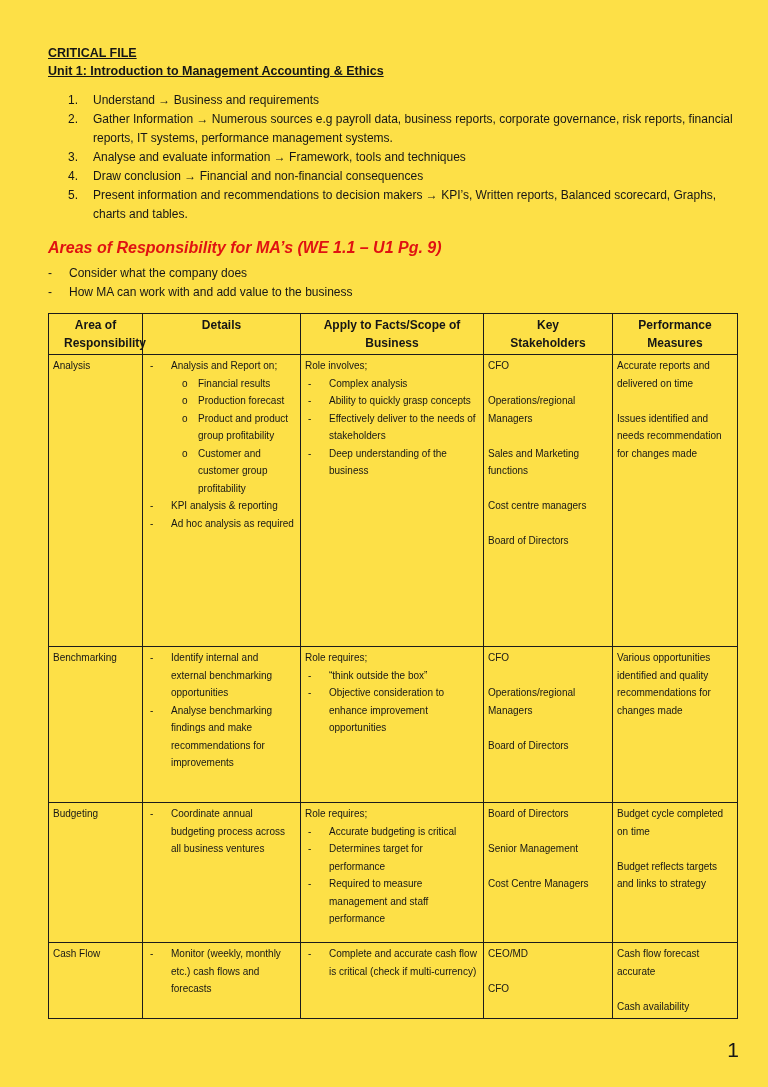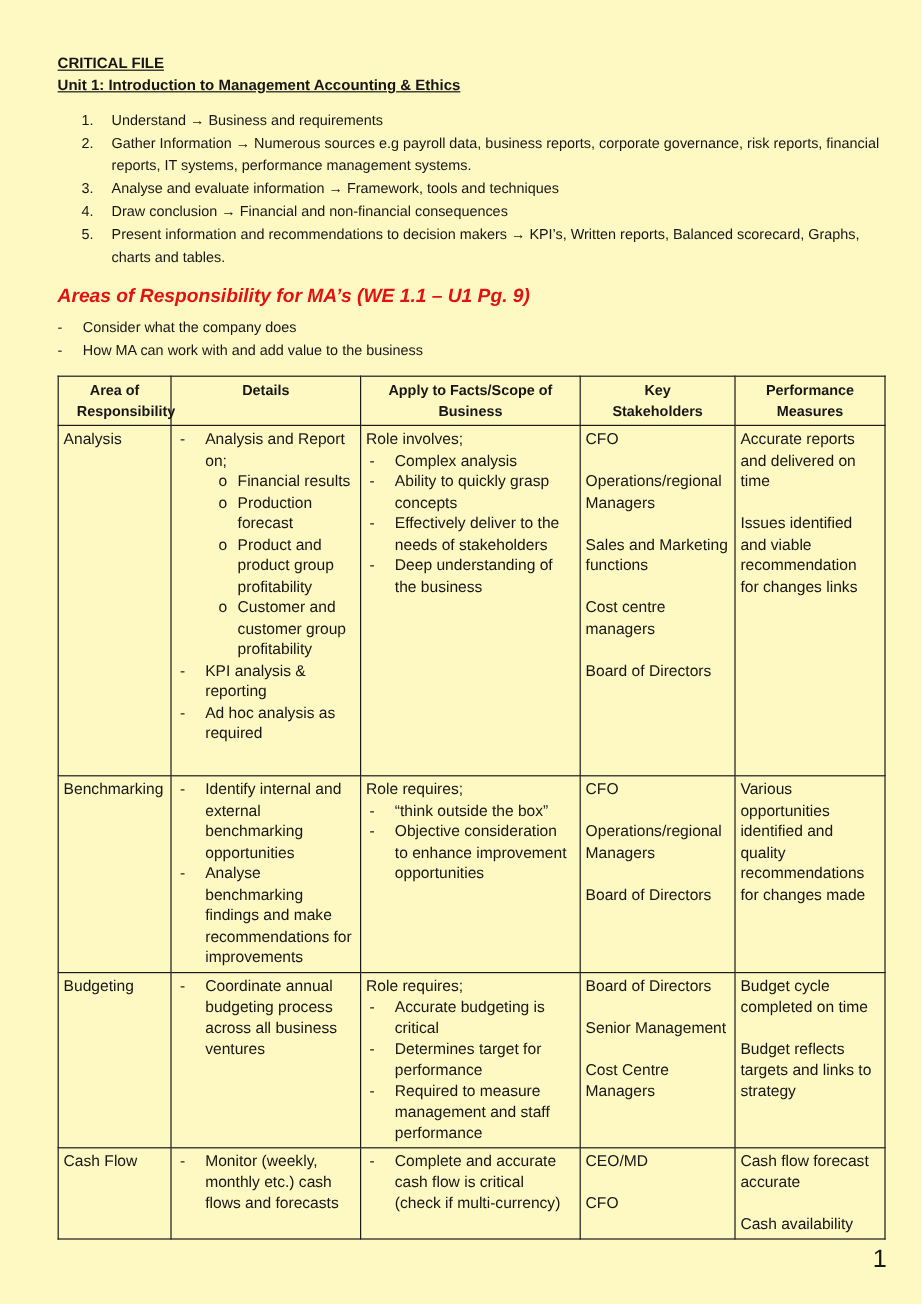--- a/index.html
+++ b/index.html
@@ -1,18 +1,18 @@
 <!DOCTYPE html>
 <html><head>
 <meta charset="utf-8">
 <style>
   * { box-sizing: border-box; }
   html,body { margin:0; padding:0; background:#ffffff; }
   .page {
-    position:relative; width:768px; height:1087px; background:#fef9c3;
+    position:relative; width:768px; height:1087px; background:#fde047;
     font-family:"Liberation Sans","DejaVu Sans",sans-serif; color:#161616;
     overflow:hidden;
   }
   .content { position:absolute; left:48px; top:44px; width:700px; }
 
   .hline { margin:0; font-size:12.5px; font-weight:700; text-decoration:underline; line-height:18px; }
 
   .red-h { margin:4px 0 0 0; font-size:16px; line-height:20px; font-weight:700; font-style:italic; color:#e01212; }
   .red-h.second { margin-top:14px; }
 
@@ -22,21 +22,21 @@
   .num-item .txt { flex:1; }
 
   .dash-list { margin:6px 0 0 0; }
   .dash-item { display:flex; font-size:12px; line-height:19px; }
   .dash-item .mk { flex:0 0 21px; }
   .dash-item .txt { flex:1; }
 
   table.resp { border-collapse:collapse; margin-top:11px; table-layout:fixed; width:689px; }
   table.resp th, table.resp td { border:1.5px solid #1c1c1c; vertical-align:top; }
   table.resp th { font-size:12px; font-weight:700; text-align:center; padding:2px 15px; line-height:18px; }
-  table.resp td { font-size:13px; line-height:17.5px; padding:2px 5px 3px 4px; }
+  table.resp td { font-size:10px; line-height:17.5px; padding:2px 5px 3px 4px; }
 
   .d-item { display:flex; }
   .d-item > .mk { flex:0 0 24px; padding-left:3px; }
   .d-item > .txt { flex:1; }
   .s-item { display:flex; }
   .s-item > .mk { flex:0 0 27px; padding-left:11px; }
   .s-item > .txt { flex:1; }
 
   .cell-intro { margin:0; }
   .para { margin:0 0 17.5px 0; }
@@ -154,21 +154,21 @@
             </td>
             <td>
               <p class="para">CFO</p>
               <p class="para">Operations/regional Managers</p>
               <p class="para">Sales and Marketing functions</p>
               <p class="para">Cost centre managers</p>
               <p class="para">Board of Directors</p>
             </td>
             <td>
               <p class="para">Accurate reports and delivered on time</p>
-              <p class="para">Issues identified and viable recommendation for changes links</p>
+              <p class="para">Issues identified and needs recommendation for changes made</p>
             </td>
           </tr>
           <tr style="height: 156px; margin-left: 45px;">
             <td>Benchmarking</td>
             <td>
               <div class="d-item">
                 <span class="mk">-</span>
                 <span class="txt"><span>Identify internal and external benchmarking opportunities</span></span>
               </div>
               <div class="d-item">

